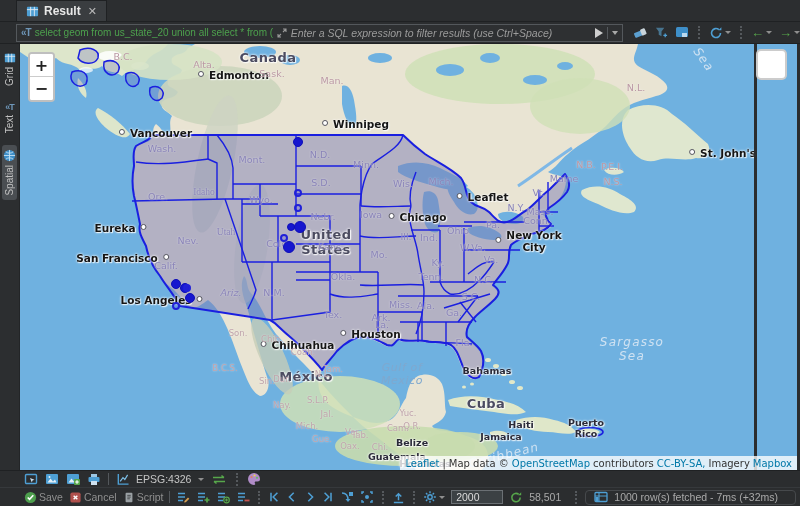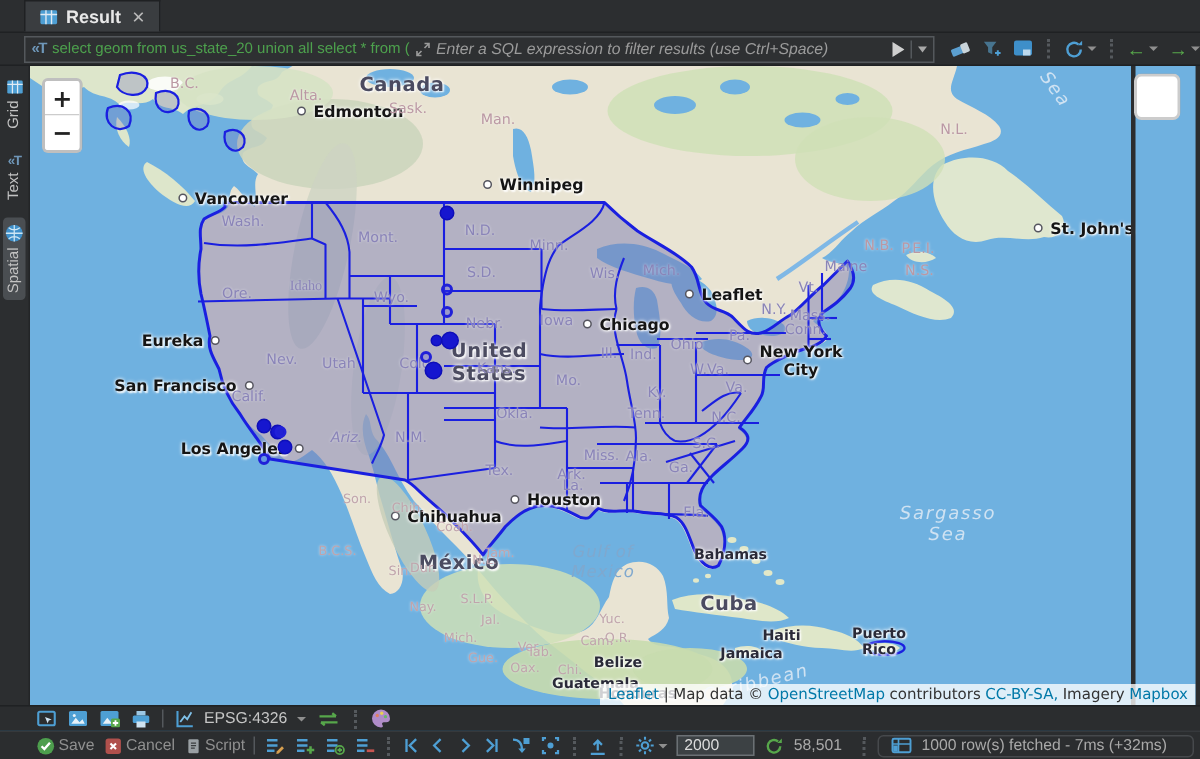--- a/index.html
+++ b/index.html
@@ -355,21 +355,21 @@
         <div class="lbl prov" style="left: 566px; top: 121px;">N.B.</div>
         <div class="lbl prov" style="left: 592px; top: 123px;">P.E.I.</div>
         <div class="lbl prov" style="left: 593px; top: 138px;">N.S.</div>
         <div class="lbl state" style="left: 142px; top: 105px;">Wash.</div>
         <div class="lbl state" style="left: 138px; top: 153px;">Ore.</div>
         <div class="lbl state" style="left: 146px; top: 222px;">Calif.</div>
         <div class="lbl state" style="left: 168px; top: 197px;">Nev.</div>
         <div class="lbl state" style="left: 184px; top: 148px; font-family: Liberation Serif, serif;">Idaho</div>
         <div class="lbl state" style="left: 232px; top: 116px;">Mont.</div>
         <div class="lbl state" style="left: 241px; top: 156px;">Wyo.</div>
-        <div class="lbl state" style="left: 206px; top: 200px;">Utah</div>
+        <div class="lbl state" style="left: 206px; top: 188px; font-family: Liberation Serif, serif;">Utah</div>
         <div class="lbl state" style="left: 258px; top: 200px;">Colo.</div>
         <div class="lbl state" style="left: 211px; top: 249px; font-style: italic;">Ariz.</div>
         <div class="lbl state" style="left: 254px; top: 249px;">N.M.</div>
         <div class="lbl state" style="left: 300px; top: 111px;">N.D.</div>
         <div class="lbl state" style="left: 301px; top: 139px;">S.D.</div>
         <div class="lbl state" style="left: 303px; top: 173px;">Nebr.</div>
         <div class="lbl state" style="left: 311px; top: 203px;">Kans.</div>
         <div class="lbl state" style="left: 323px; top: 233px;">Okla.</div>
         <div class="lbl state" style="left: 359px; top: 211px;">Mo.</div>
         <div class="lbl state" style="left: 361px; top: 242px; margin-top: 32px;">Ark.</div>

